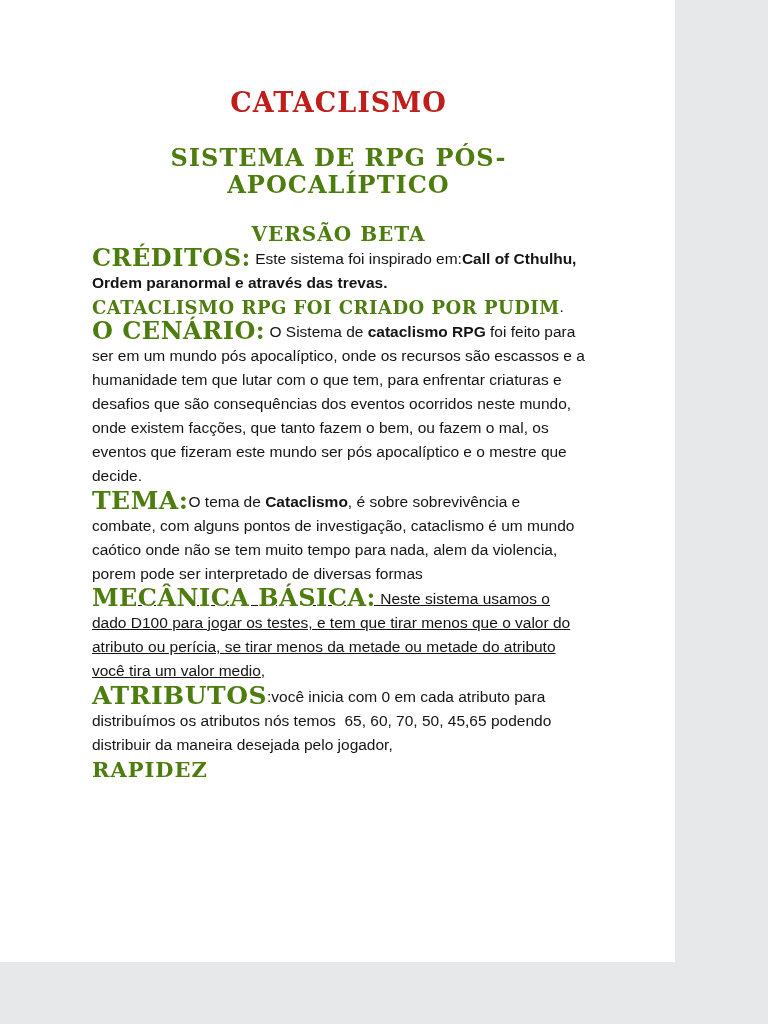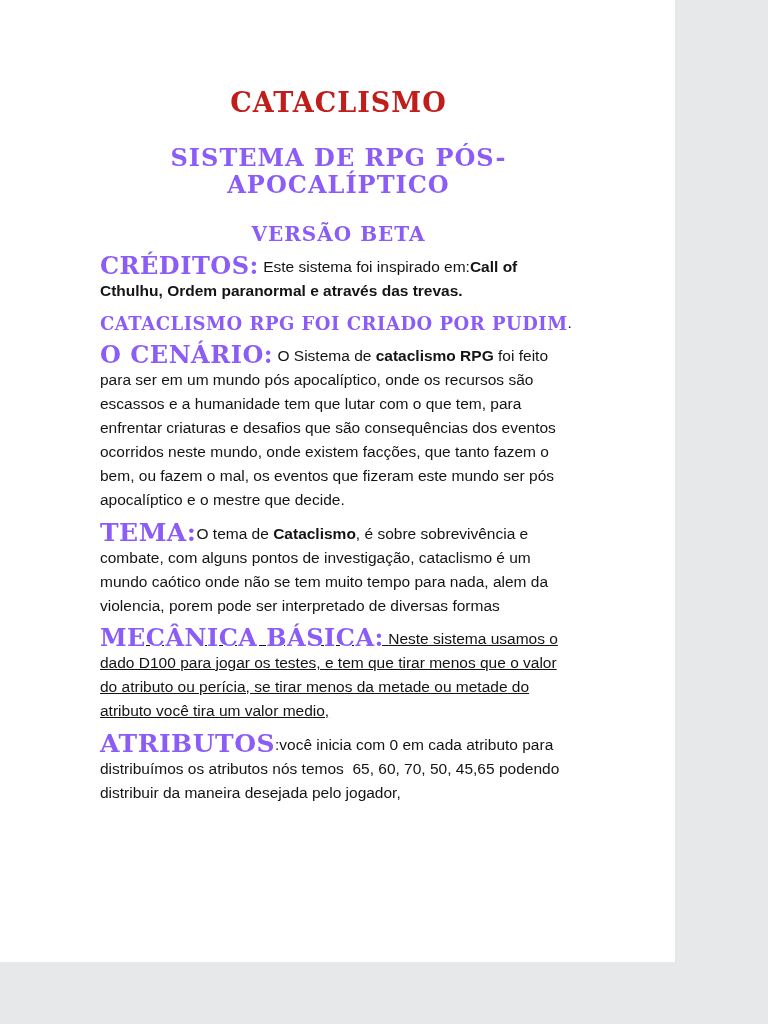--- a/index.html
+++ b/index.html
@@ -20,21 +20,21 @@
   .viewer-bg {
     width: 768px;
     height: 62px;
     background: #e7e8ea;
   }
   
   .h-display {
     font-family: "DejaVu Serif", serif;
     font-weight: 700;
     letter-spacing: 1px;
-    color: #8b5cf6;
+    color: #4d7c0f;
   }
   .doc-title {
     text-align: center;
     font-size: 27px;
     color: #bf1e1a;
     margin: 0 0 0 0;
     line-height: 1.1;
   }
   .doc-subtitle {
     text-align: center;
@@ -48,21 +48,21 @@
     margin: 24px 0 0 0;
     line-height: 1.15;
   }
   .body-text {
     font-family: "Liberation Sans", "DejaVu Sans", sans-serif;
     font-size: 15.5px;
     color: #141414;
     line-height: 24px;
   }
   p.para {
-    margin: 8px;
+    margin: 0;
   }
   .inline-heading {
     font-size: 24px;
     letter-spacing: 0.5px;
     line-height: 1;
     vertical-align: -2px;
   }
   .inline-heading.small {
     font-size: 18px;
   }
@@ -112,16 +112,19 @@
   <p class="para body-text sec-mecanica">
     <span class="h-display inline-heading">MECÂNICA BÁSICA:</span>
     <span>Neste sistema usamos o dado D100 para jogar os testes, e tem que tirar menos que o valor do atributo ou perícia, se tirar menos da metade ou metade do atributo você tira um valor medio,</span>
   </p>
 
   <p class="para body-text sec-atributos">
     <span class="h-display inline-heading big">ATRIBUTOS</span><span class="keep-spaces">:você inicia com 0 em cada atributo para distribuímos os atributos nós temos  65, 60, 70, 50, 45,65 podendo distribuir da maneira desejada pelo jogador,</span>
   </p>
 
 
+  <p class="para h-display sec-rapidez">
+    <span>RAPIDEZ</span>
+  </p>
 
 </div>
 
 <div class="viewer-bg"></div>
 
 </body></html>

